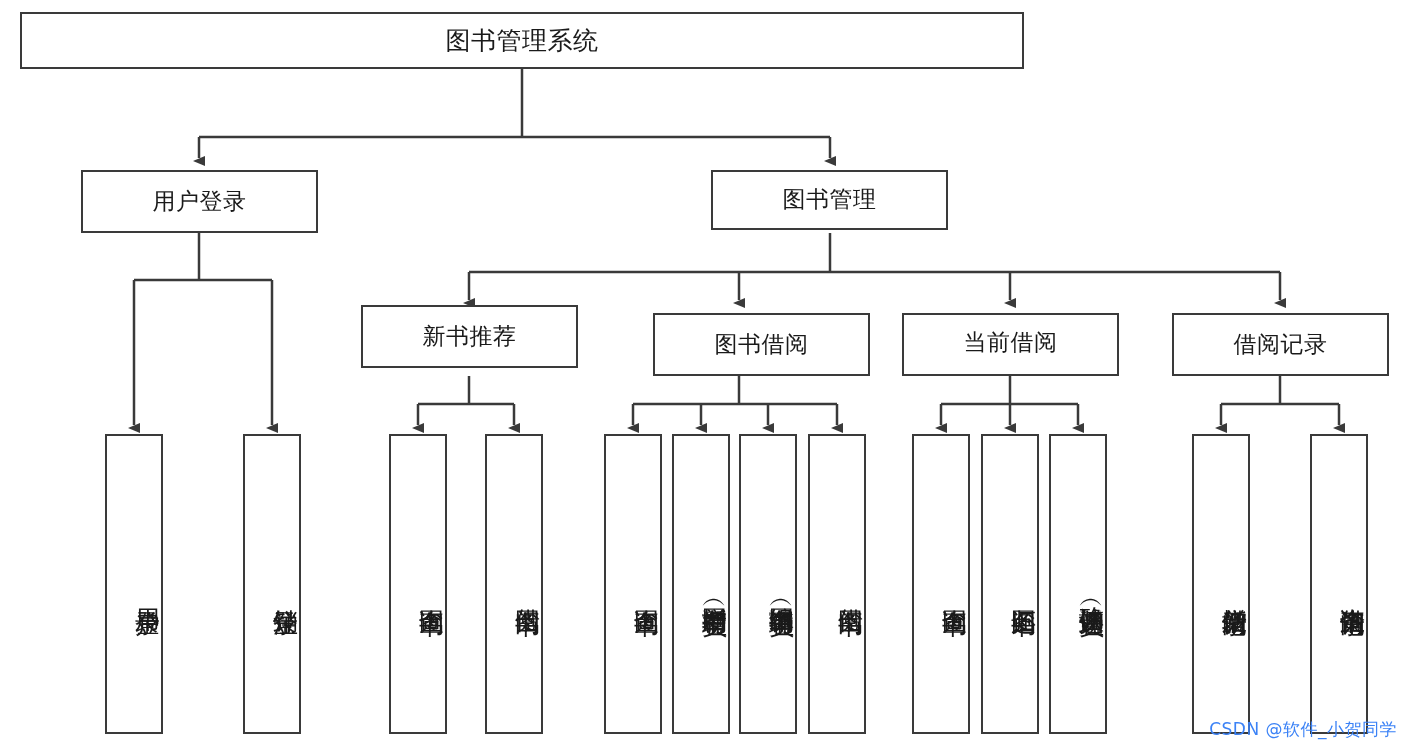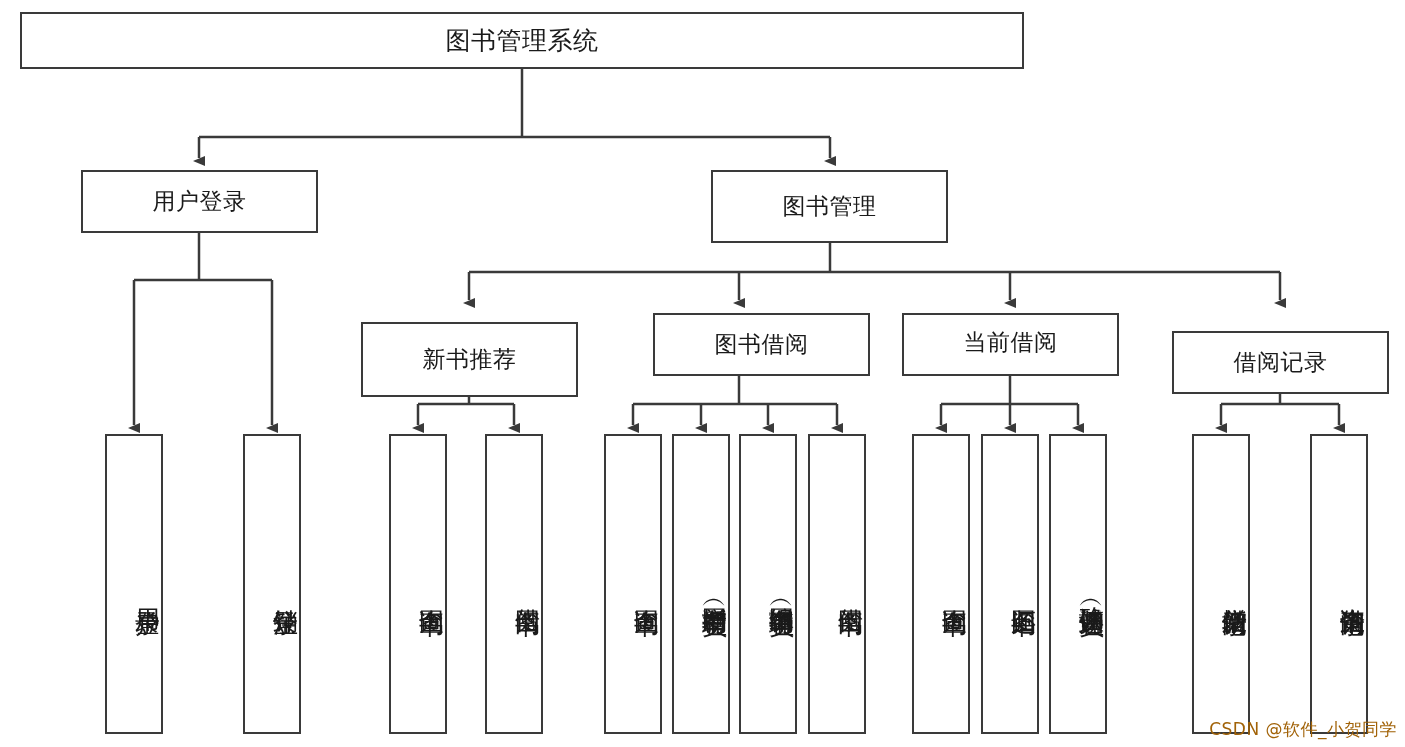--- a/index.html
+++ b/index.html
@@ -53,21 +53,21 @@
     align-items: flex-start;
     justify-content: center;
     letter-spacing: 1px;
     white-space: nowrap;
   }
   .watermark {
     position: absolute;
     right: 8px;
     bottom: 6px;
     font-size: 17px;
-    color: #a16207;
+    color: #3b82f6;
     letter-spacing: 0.5px;
     white-space: nowrap;
   }
 </style>
 </head>
 <body>
 
 <div id="canvas">
 
   <svg class="wires" viewBox="0 0 1405 747" xmlns="http://www.w3.org/2000/svg">
@@ -116,26 +116,26 @@
       <path d="M1280,376 L1280,404"></path>
       <path d="M1221,404 L1339,404"></path>
       <path d="M1221,404 L1221,425" marker-end="url(#arrow)"></path>
       <path d="M1339,404 L1339,425" marker-end="url(#arrow)"></path>
     </g>
   </svg>
 
   <div class="node h root" style="left:20px; top:12px; width:1004px; height:57px;">图书管理系统</div>
 
   <div class="node h" style="left:81px; top:170px; width:237px; height:63px;">用户登录</div>
-  <div class="node h" style="left:711px; top:170px; width:237px; height:73px;">图书管理</div>
+  <div class="node h" style="left:711px; top:170px; width:237px; height:60px;">图书管理</div>
 
-  <div class="node h" style="left:361px; top:322px; width:217px; height:75px;">新书推荐</div>
+  <div class="node h" style="left:361px; top:305px; width:217px; height:63px;">新书推荐</div>
   <div class="node h" style="left:653px; top:313px; width:217px; height:63px;">图书借阅</div>
   <div class="node h" style="left:902px; top:313px; width:217px; height:63px;font-family:Liberation Mono, monospace;">当前借阅</div>
-  <div class="node h" style="left:1172px; top:331px; width:217px; height:63px;">借阅记录</div>
+  <div class="node h" style="left:1172px; top:313px; width:217px; height:63px;">借阅记录</div>
 
   <div class="node v" style="left:105px; top:434px; width:58px; height:300px;">用户登录</div>
   <div class="node v" style="left:243px; top:434px; width:58px; height:300px;">注销登录</div>
 
   <div class="node v" style="left:389px; top:434px; width:58px; height:300px;">查询图书</div>
   <div class="node v" style="left:485px; top:434px; width:58px; height:300px;">借阅图书</div>
 
   <div class="node v" style="left:604px; top:434px; width:58px; height:300px;">查询图书</div>
   <div class="node v" style="left:672px; top:434px; width:58px; height:300px;">新增图书（管理员）</div>
   <div class="node v" style="left:739px; top:434px; width:58px; height:300px;">编辑图书（管理员）</div>

